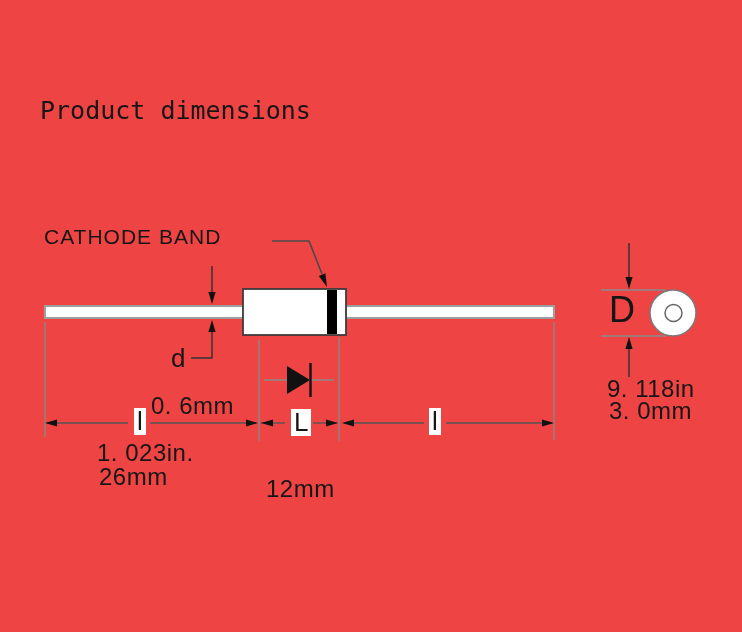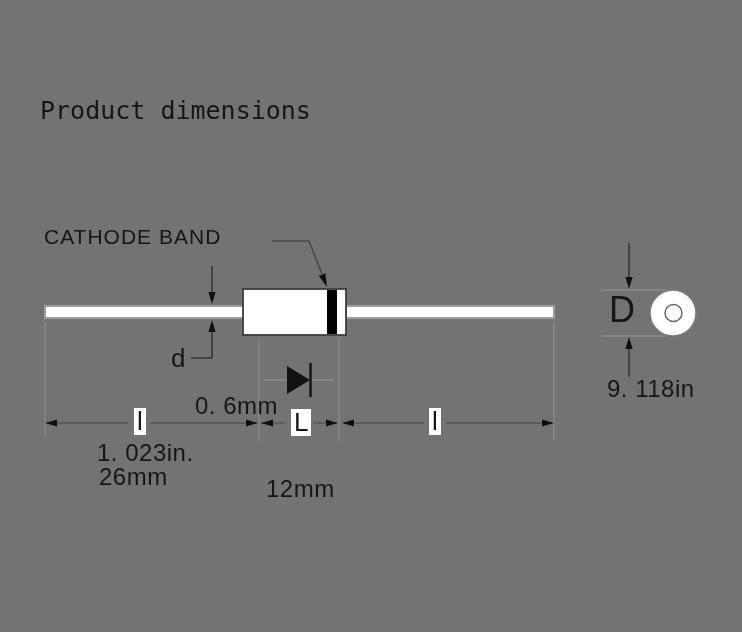--- a/index.html
+++ b/index.html
@@ -1,19 +1,19 @@
 <!DOCTYPE html>
 <html><head>
 <meta charset="utf-8">
 <style>
   html,body{margin:0;padding:0;background:#ffffff;}
   .canvas{
     position:relative;
     width:742px;height:632px;
-    background:#737373;
+    background:#ef4444;
     overflow:hidden;
     font-family:"Liberation Sans",sans-serif;
     color:#111;
   }
   .art{position:absolute;left:0;top:0;width:742px;height:632px;}
   .t{position:absolute;white-space:pre;line-height:1.05;color:#161616;}
   .title{
     font-family:"DejaVu Sans Mono",monospace;
     font-size:25px;letter-spacing:0px;
   }
@@ -79,27 +79,28 @@
     <polygon points="629,337 625.4,349 632.6,349" fill="#101010"></polygon>
     <circle cx="673" cy="313" r="23" fill="#ffffff" stroke="#7a7a7a" stroke-width="1.5"></circle>
     <circle cx="673.5" cy="313" r="8.5" fill="#ffffff" stroke="#666" stroke-width="1.5"></circle>
   </svg>
 
   <div class="t title" style="left:40px;top:98px;">Product dimensions</div>
 
   <div class="t cathode" style="left:44px;top:226px;">CATHODE BAND</div>
 
   <div class="t sym" style="left:171px;top:345px;">d</div>
-  <div class="t dim" style="left:151px;top:393px;margin-left:44px;">0. 6mm</div>
+  <div class="t dim" style="left:151px;top:393px;">0. 6mm</div>
 
   <div class="t sym" style="left:134px;top:408px;background:#fff;padding:0 3px;">l</div>
   <div class="t dim" style="left:97px;top:440px;">1. 023in.</div>
   <div class="t dim" style="left:99px;top:464px;">26mm</div>
 
   <div class="t sym" style="left:291px;top:409px;background:#fff;padding:0 3px;">L</div>
   <div class="t dim" style="left:266px;top:476px;">12mm</div>
 
   <div class="t sym" style="left:429px;top:408px;background:#fff;padding:0 3px;">l</div>
 
   <div class="t sym-big" style="left:609px;top:291px;">D</div>
   <div class="t dim" style="left:607px;top:376px;">9. 118in</div>
+  <div class="t dim" style="left:609px;top:398px;">3. 0mm</div>
 
 </div>
 
 </body></html>

